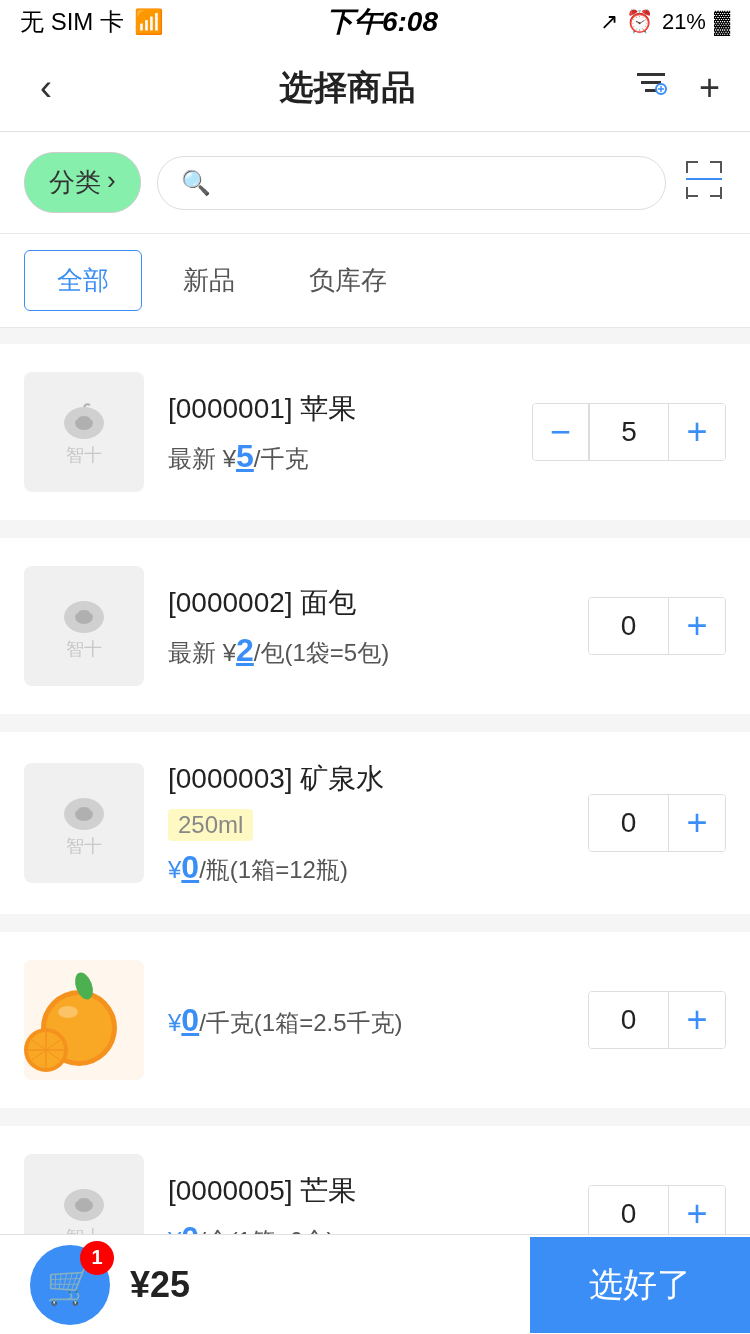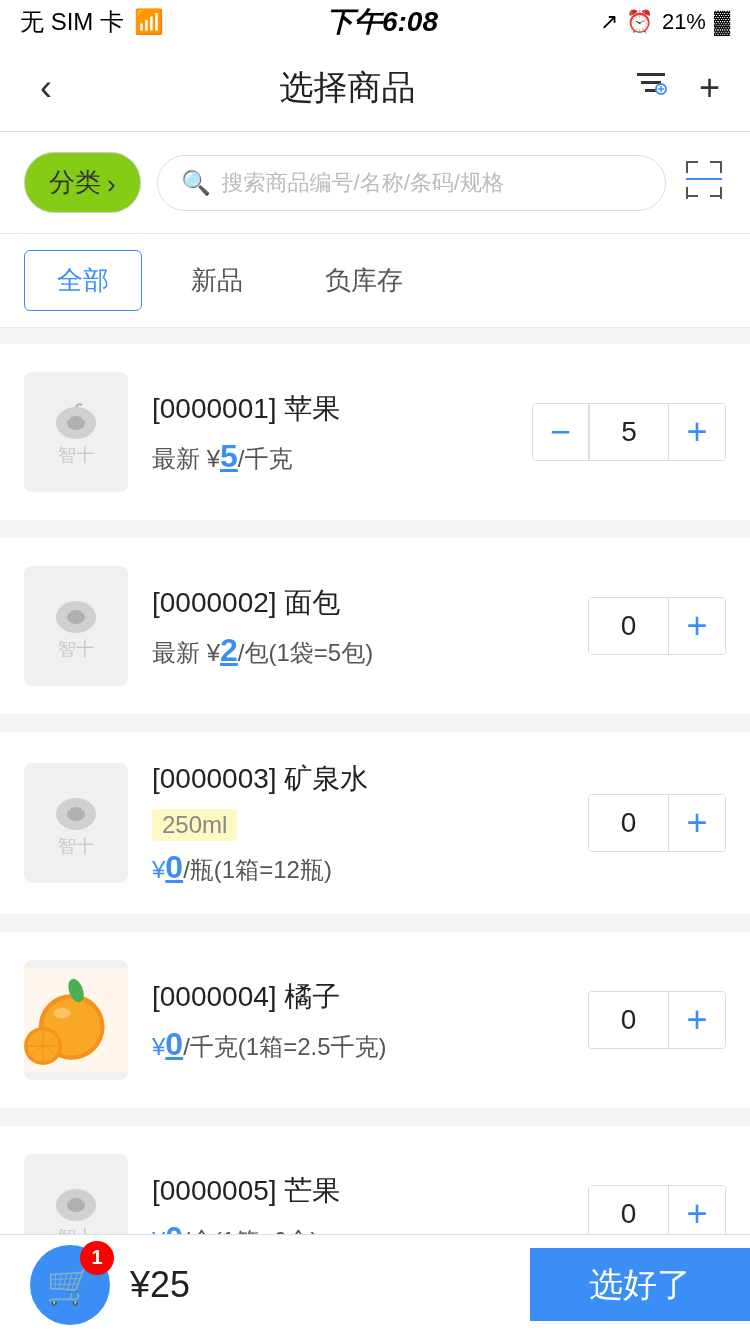--- a/index.html
+++ b/index.html
@@ -39,21 +39,21 @@
       border-bottom: 1px solid #e0e0e0;
     }
     .nav-back {
       font-size: 36px;
       color: #333;
       cursor: pointer;
       padding: 10px;
     }
     .nav-title {
       font-size: 34px;
-      font-weight: 400;
+      font-weight: 700;
       color: #222;
     }
     .nav-actions {
       display: flex;
       align-items: center;
       gap: 30px;
     }
     .nav-filter, .nav-add {
       font-size: 36px;
       color: #333;
@@ -68,24 +68,24 @@
       align-items: center;
       gap: 16px;
       border-bottom: 1px solid #e8e8e8;
     }
     .category-btn {
       border: 1.5px solid #ccc;
       border-radius: 30px;
       padding: 12px 24px;
       font-size: 26px;
       color: #333;
-      background: #84cc16;
+      background: #86efac;
       white-space: nowrap;
       display: flex;
-      align-items: flex-end;
+      align-items: flex-start;
       gap: 6px;
       cursor: pointer;
     }
     .search-box {
       flex: 1;
       border: 1.5px solid #ddd;
       border-radius: 30px;
       padding: 12px 24px;
       font-size: 24px;
       color: #999;
@@ -99,21 +99,21 @@
       font-size: 32px;
       color: #555;
       cursor: pointer;
     }
 
     
     .tab-bar {
       background: #fff;
       display: flex;
       padding: 16px 24px;
-      gap: 16px;
+      gap: 8px;
       border-bottom: 1px solid #e8e8e8;
     }
     .tab-item {
       padding: 12px 32px;
       border-radius: 6px;
       font-size: 26px;
       cursor: pointer;
       color: #555;
       background: #fff;
       border: 1.5px solid transparent;
@@ -130,21 +130,21 @@
     }
     .product-item {
       background: #fff;
       margin-bottom: 2px;
       padding: 28px 24px;
       display: flex;
       align-items: center;
       gap: 24px;
     }
     .product-thumb {
-      width: 104px;
+      width: 120px;
       height: 120px;
       background: #f0f0f0;
       border-radius: 8px;
       display: flex;
       align-items: center;
       justify-content: center;
       flex-shrink: 0;
       overflow: hidden;
     }
     .product-thumb-placeholder {
@@ -304,25 +304,25 @@
       width: 34px;
       height: 34px;
       font-size: 20px;
       display: flex;
       align-items: center;
       justify-content: center;
       font-weight: bold;
     }
     .cart-total {
       font-size: 36px;
-      font-weight: 400;
+      font-weight: 700;
       color: #222;
     }
     .confirm-btn {
-      height: 73px;
+      height: 96px;
       width: 220px;
       background: #3a8ef5;
       color: #fff;
       font-size: 34px;
       border: none;
       cursor: pointer;
       display: flex;
       align-items: center;
       justify-content: center;
     }
@@ -367,21 +367,20 @@
   </div>
 </div>
 
 <div class="filter-bar">
   <button class="category-btn">
     <span>分类</span>
     <span>›</span>
   </button>
   <div class="search-box">
     <span class="search-icon-unicode">🔍</span>
-    <span style="font-size:22px;color:#bbb;">搜索商品编号/名称/条码/规格</span>
   </div>
   <div class="scan-btn">
     <svg width="44" height="44" viewBox="0 0 44 44" fill="none">
       <rect x="4" y="4" width="12" height="2" fill="#555"></rect>
       <rect x="4" y="4" width="2" height="12" fill="#555"></rect>
       <rect x="28" y="4" width="12" height="2" fill="#555"></rect>
       <rect x="38" y="4" width="2" height="12" fill="#555"></rect>
       <rect x="4" y="38" width="12" height="2" fill="#555"></rect>
       <rect x="4" y="30" width="2" height="12" fill="#555"></rect>
       <rect x="28" y="38" width="12" height="2" fill="#555"></rect>
@@ -510,21 +509,20 @@
         <circle cx="22" cy="90" r="22" fill="#f5921e"></circle>
         <circle cx="22" cy="90" r="18" fill="#f9a825"></circle>
         <line x1="4" y1="90" x2="40" y2="90" stroke="#f5921e" stroke-width="1.5"></line>
         <line x1="22" y1="72" x2="22" y2="108" stroke="#f5921e" stroke-width="1.5"></line>
 
         <line x1="8" y1="80" x2="36" y2="100" stroke="#f5921e" stroke-width="1"></line>
         <line x1="8" y1="100" x2="36" y2="80" stroke="#f5921e" stroke-width="1"></line>
       </svg>
     </div>
     <div class="product-info">
-      <div class="product-name">[0000004] 橘子</div>
       <div class="product-price">
         <span class="price-yen">¥</span><span class="price-highlight">0</span><span>/千克(1箱=2.5千克)</span>
       </div>
     </div>
     <div class="product-controls">
       <div class="qty-only-box">
         <input class="qty-only-input" type="text" value="0" style="">
         <button class="plus-only-btn">+</button>
       </div>
     </div>

